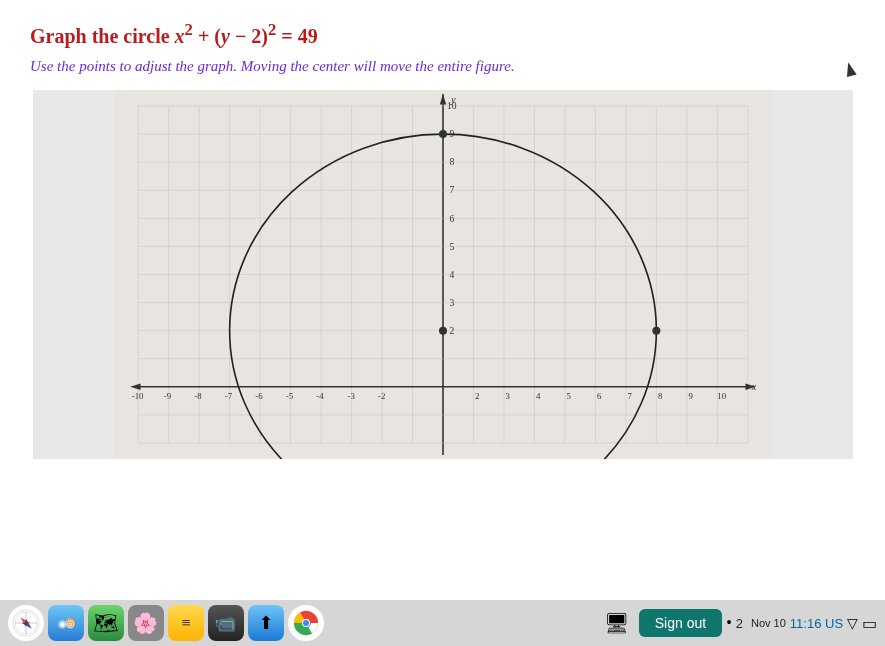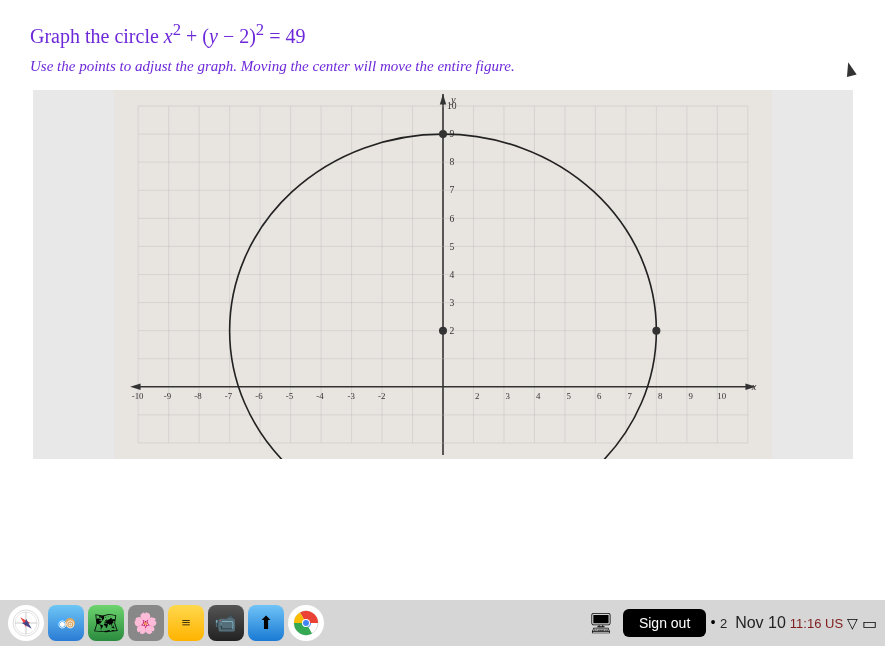--- a/index.html
+++ b/index.html
@@ -15,23 +15,23 @@
     .main-content {
       background: white;
       width: 885px;
       height: 600px;
       padding: 20px 30px 10px 30px;
       position: relative;
     }
 
     .problem-title {
       font-size: 20px;
-      font-weight: normal;
+      font-weight: bold;
       margin-bottom: 10px;
-      color: #6d28d9;
+      color: #b91c1c;
     }
 
     .instruction {
       font-size: 15px;
       font-style: italic;
       color: #6d28d9;
       margin-bottom: 15px;
     }
 
     .graph-area {
@@ -68,21 +68,21 @@
       display: flex;
       align-items: center;
       justify-content: center;
       cursor: pointer;
       font-size: 20px;
     }
 
     .taskbar-spacer { flex: 1; }
 
     .sign-out-btn {
-      background: #000000;
+      background: #0f766e;
       color: white;
       border: none;
       border-radius: 6px;
       padding: 6px 16px;
       font-size: 14px;
       cursor: pointer;
       font-family: -apple-system, sans-serif;
     }
 
     .wifi-icon { font-size: 16px; }
@@ -271,19 +271,19 @@
   <div class="taskbar-icon" style="background:transparent;">
     <span style="font-size:20px;">🖥</span>
   </div>
 
   <button class="sign-out-btn">Sign out</button>
 
   <span class="wifi-icon">•</span>
 
   <span style="font-family:-apple-system,sans-serif;font-size:13px;color:#222;">2</span>
 
-  <span style="font-family:-apple-system,sans-serif;font-size:16px;color:#222;margin-left:4px;">Nov 10</span>
-  <span style="font-family:-apple-system,sans-serif;font-size:13px;color:#7f1d1d;">11:16 US</span>
+  <span style="font-family:-apple-system,sans-serif;font-size:11px;color:#222;margin-left:4px;">Nov 10</span>
+  <span style="font-family:-apple-system,sans-serif;font-size:13px;color:#0369a1;">11:16 US</span>
 
   <span style="font-size:14px;">▽</span>
 
   <span style="font-size:16px;">▭</span>
 </div>
 
 </body></html>

